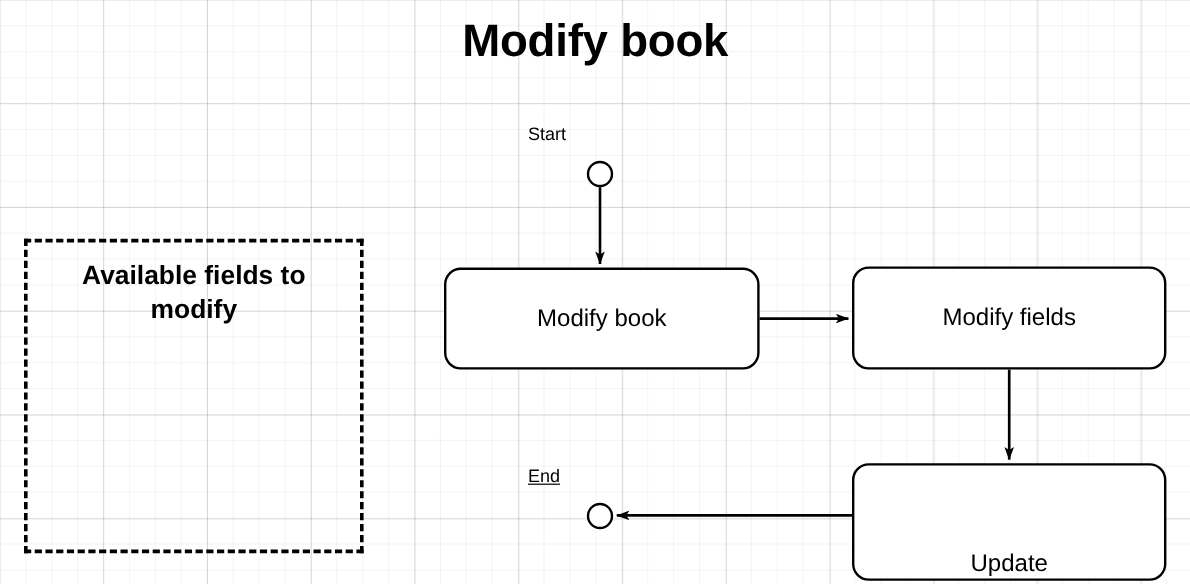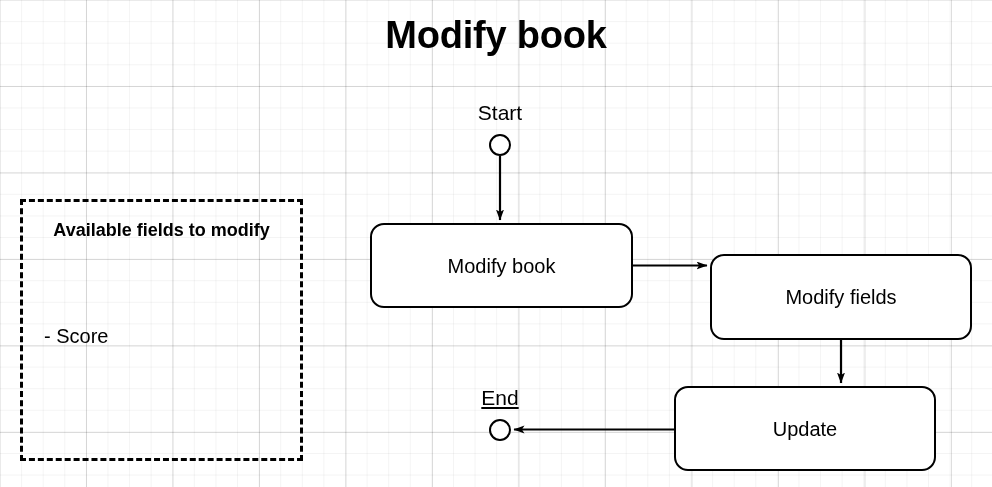--- a/index.html
+++ b/index.html
@@ -51,21 +51,21 @@
     border: 3px dashed #000000;
     box-sizing: border-box;
     background: transparent;
   }
   .legend-heading {
     position: absolute;
     left: 14px;
     top: 14px;
     width: 249px;
     text-align: center;
-    font-size: 18px;
+    font-size: 22px;
     font-weight: bold;
     line-height: 28px;
   }
   .legend-list {
     position: absolute;
     left: 21px;
     top: 119px;
     width: 230px;
     text-align: left;
     font-size: 20px;
@@ -83,42 +83,42 @@
     border-radius: 14px;
     background: #ffffff;
     display: flex;
     align-items: center;
     justify-content: center;
     font-size: 20px;
     line-height: 24px;
     text-align: center;
   }
   #node-modify-book { left: 370px; top: 223px; width: 263px; height: 85px; }
-  #node-modify-fields { left: 710px; top: 222px; width: 262px; height: 86px; margin-top: 32px; }
-  #node-update { left: 674px; top: 386px; width: 262px; height: 85px; }
+  #node-modify-fields { left: 710px; top: 222px; width: 262px; height: 86px; }
+  #node-update { left: 710px; top: 386px; width: 262px; height: 98px; align-items: flex-end; }
 
   
   .terminator-circle {
     position: absolute;
     box-sizing: border-box;
     width: 22px;
     height: 22px;
     border: 2.5px solid #000000;
     border-radius: 50%;
     background: #ffffff;
   }
   #start-circle { left: 489px; top: 134px; }
   #end-circle { left: 489px; top: 419px; }
 
   .terminator-label {
     position: absolute;
-    font-size: 21px;
+    font-size: 15px;
     line-height: 25px;
     white-space: nowrap;
-    text-align: center;
+    text-align: left;
   }
   #start-label { left: 440px; top: 100px; width: 120px; }
   #end-label { left: 440px; top: 385px; width: 120px; text-decoration: underline; }
 
   
   .edge-svg {
     position: absolute;
     left: 0;
     top: 0;
     width: 992px;
@@ -135,21 +135,20 @@
 </head>
 <body>
 
 <div id="canvas">
 
   <div class="diagram-title">Modify book</div>
 
   <div class="legend-box">
     <div class="legend-heading">Available fields to modify</div>
     <div class="legend-list">
-      <div class="legend-list-item">- Score</div>
     </div>
   </div>
 
   <div class="terminator-label" id="start-label">Start</div>
   <div class="terminator-circle" id="start-circle"></div>
 
   <div class="terminator-label" id="end-label">End</div>
   <div class="terminator-circle" id="end-circle"></div>
 
   <svg class="edge-svg" viewBox="0 0 992 487" width="992" height="487">

